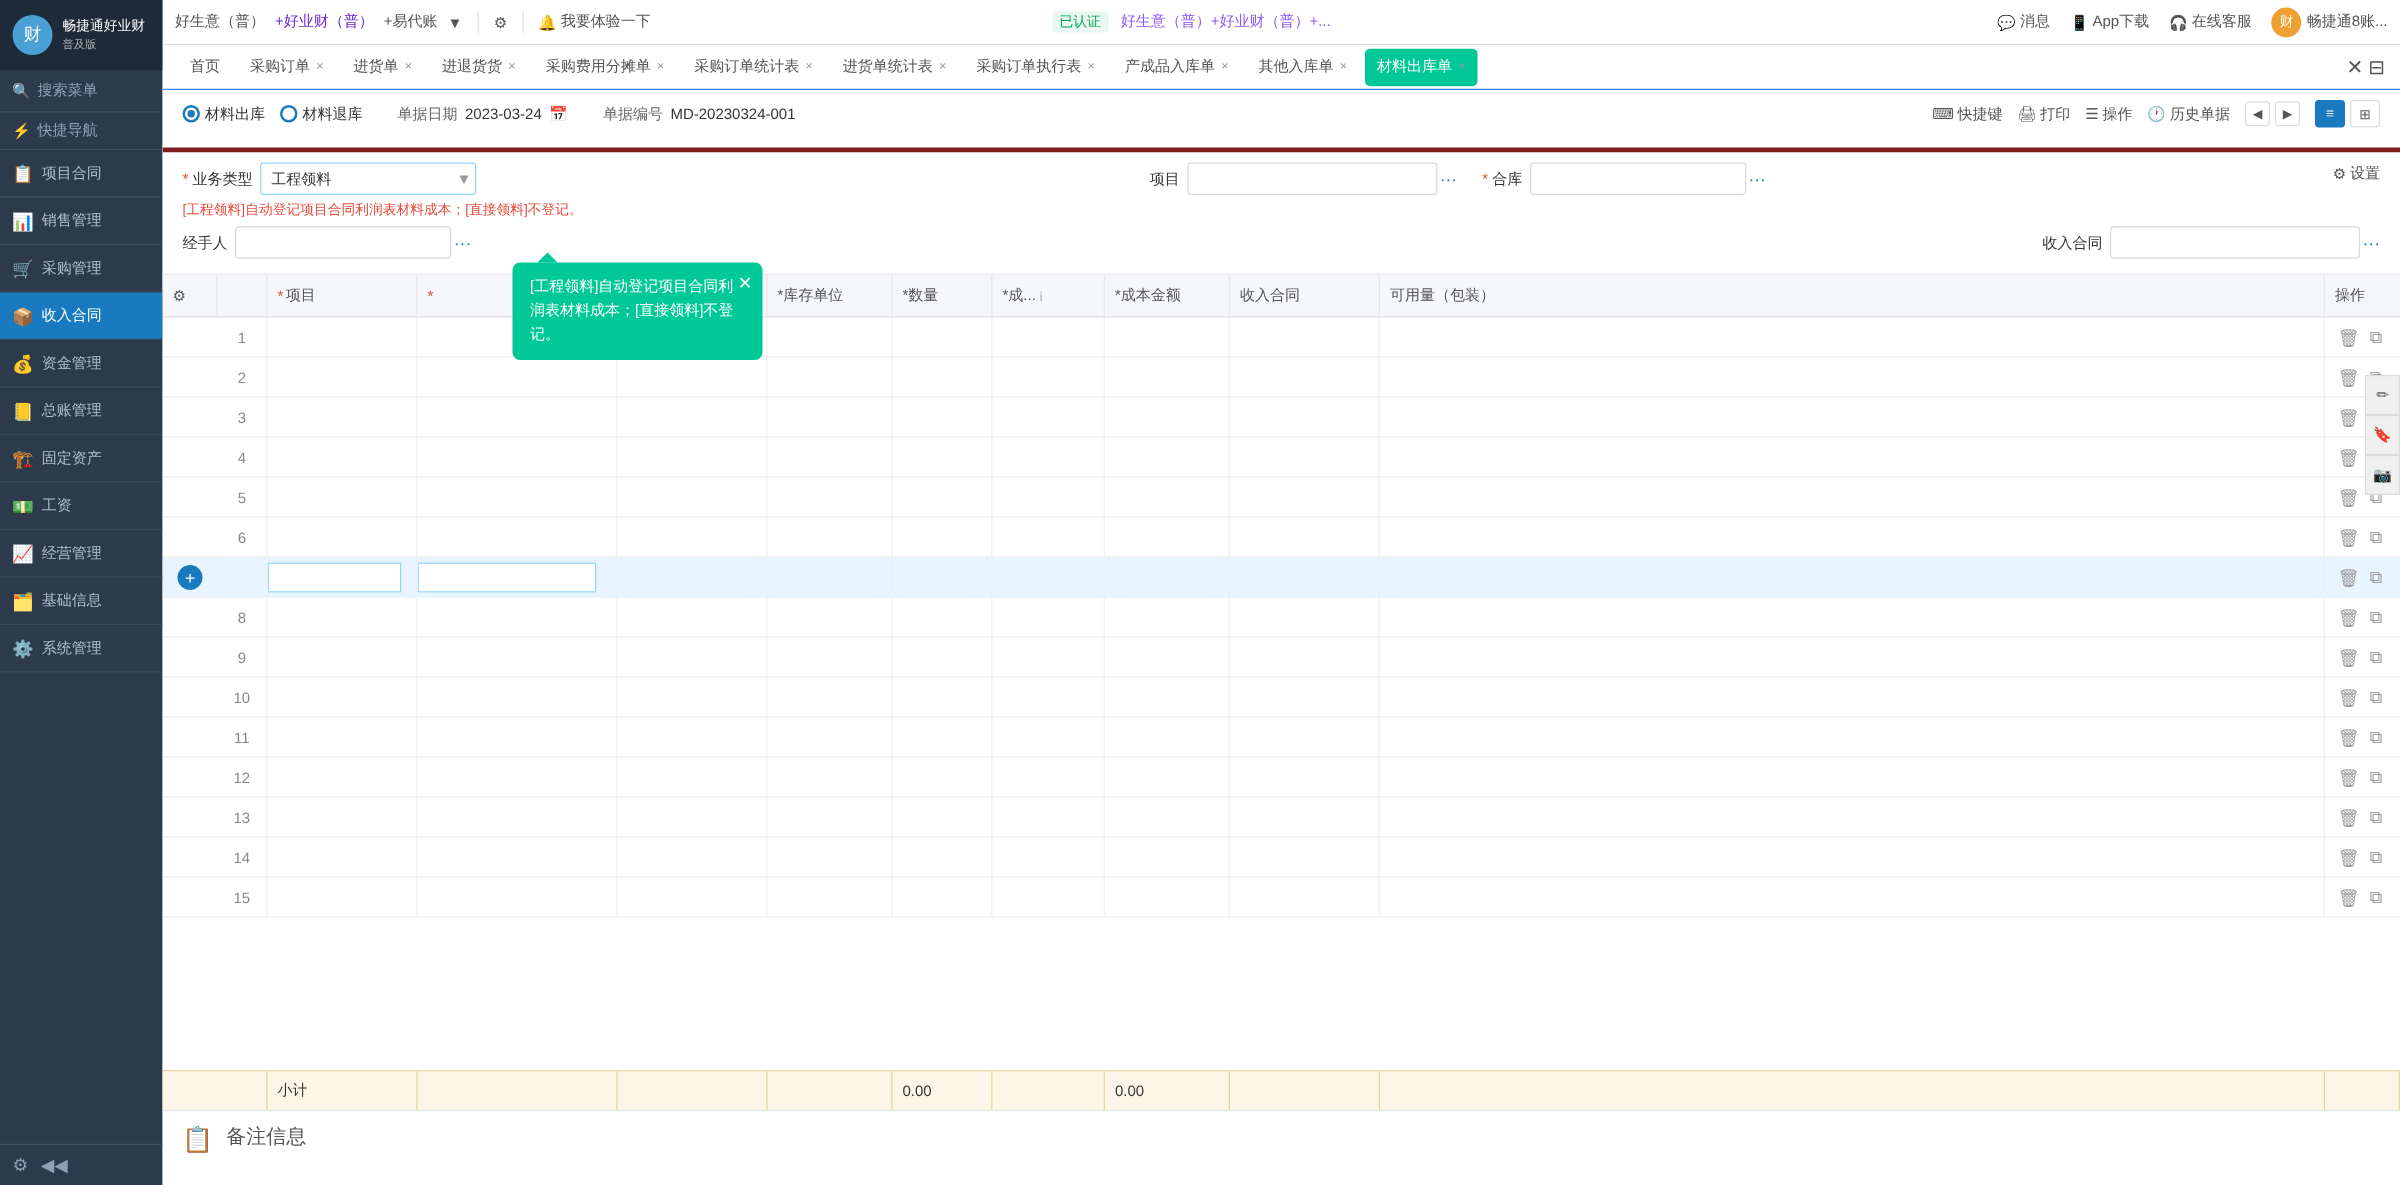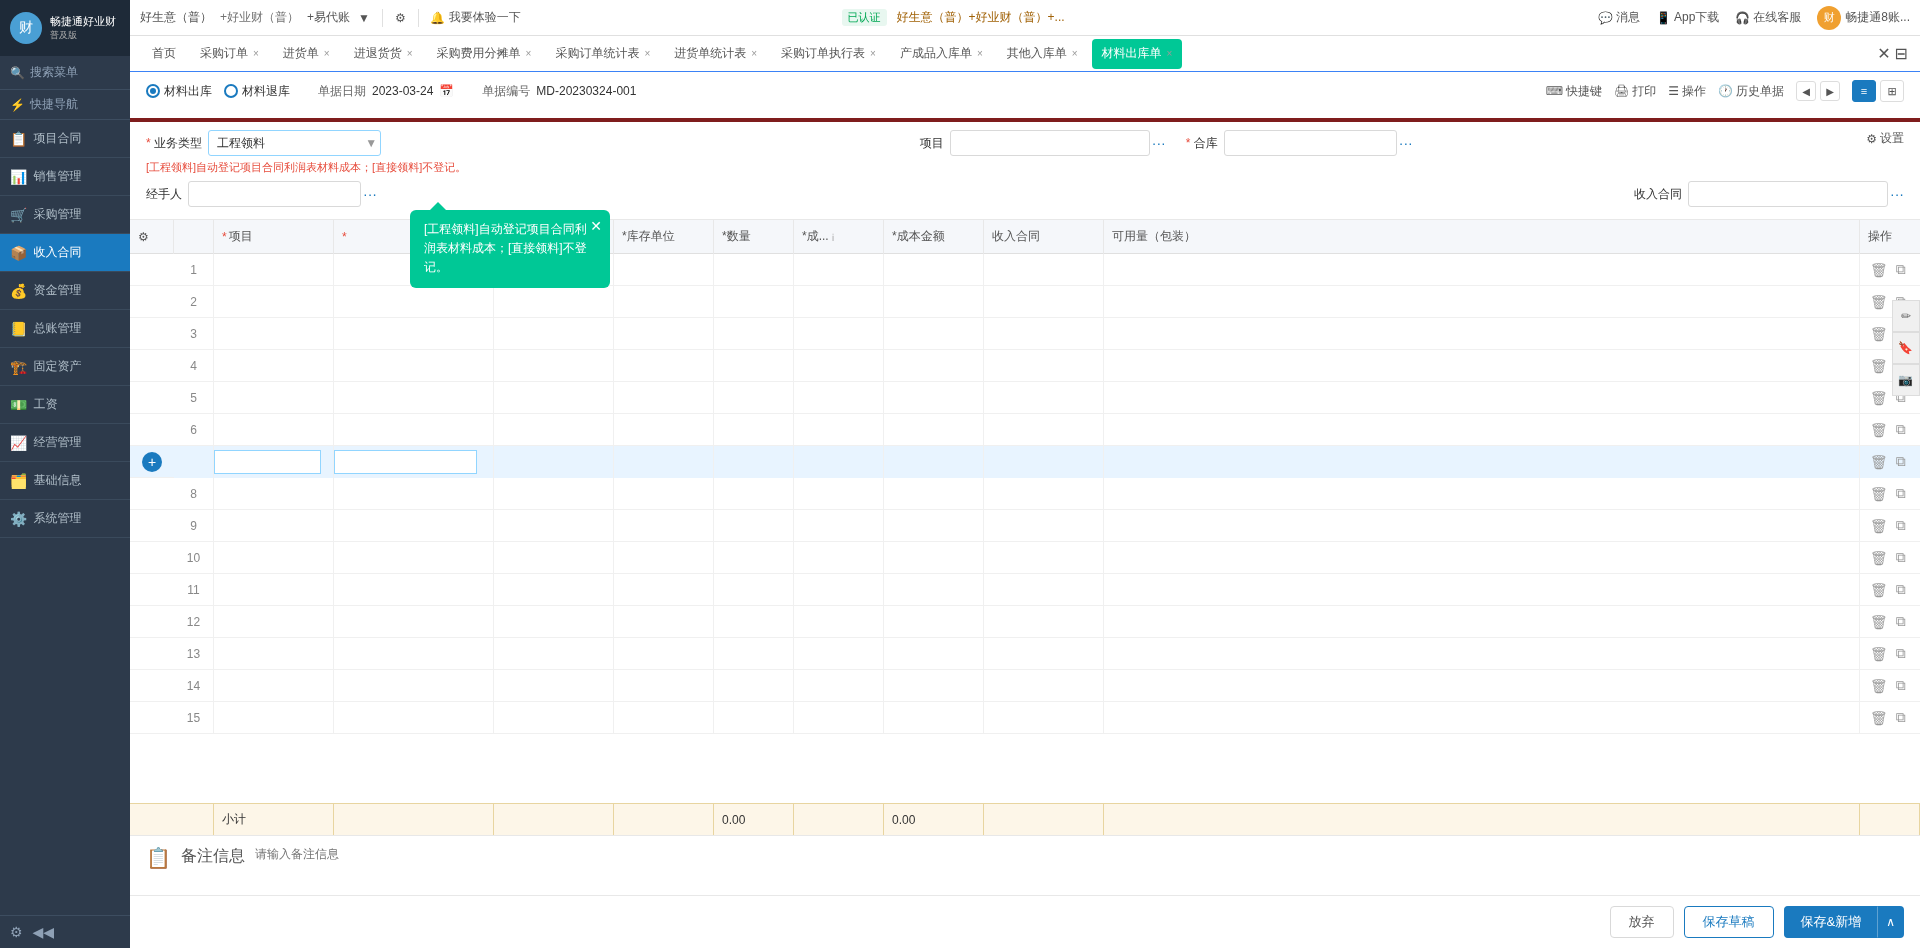--- a/index.html
+++ b/index.html
@@ -182,39 +182,39 @@
   </div>
 </div>
 
 <div class="main">
 
   <div style="background:#fff; border-bottom:1px solid #e0e0e0; display:flex; align-items:center; height:36px; padding:0 10px; flex-shrink:0;">
     <div style="display:flex; align-items:center; gap:8px; flex:1; overflow:hidden;">
       <div style="display:flex; align-items:center; gap:4px; font-size:12px; color:#555; cursor:pointer; flex-shrink:0;">
         <span>好生意（普）</span>
       </div>
-      <div style="display:flex; align-items:center; gap:4px; font-size:12px; color:#737373; cursor:pointer; flex-shrink:0;">
+      <div style="display:flex; align-items:center; gap:4px; font-size:12px; color:#6d28d9; cursor:pointer; flex-shrink:0;">
         <span>+好业财（普）</span>
       </div>
       <div style="display:flex; align-items:center; gap:4px; font-size:12px; color:#555; cursor:pointer; flex-shrink:0;">
         <span>+易代账</span>
       </div>
       <div style="font-size:12px; color:#555; cursor:pointer; flex-shrink:0;">▼</div>
       <div style="width:1px; height:18px; background:#e0e0e0; margin:0 4px;"></div>
       <div style="font-size:12px; color:#555; cursor:pointer; flex-shrink:0;">⚙</div>
       <div style="width:1px; height:18px; background:#e0e0e0; margin:0 4px;"></div>
       <div style="display:flex; align-items:center; gap:3px; font-size:12px; color:#555; cursor:pointer; flex-shrink:0;">
         <span>🔔</span>
         <span>我要体验一下</span>
       </div>
     </div>
     <div style="display:flex; align-items:center; gap:4px;">
       <span class="tag-verified">已认证</span>
     </div>
-    <div style="flex:1; display:flex; align-items:center; font-size:12px; color:#a16207; margin-left:10px; overflow:hidden;">
+    <div style="flex:1; display:flex; align-items:center; font-size:12px; color:#8b5cf6; margin-left:10px; overflow:hidden;">
       <span>好生意（普）+好业财（普）+...</span>
     </div>
     <div style="display:flex; align-items:center; gap:16px; margin-left:auto;">
       <div style="font-size:12px; color:#555; cursor:pointer; display:flex; align-items:center; gap:3px;">
         <span>💬</span>
         <span>消息</span>
       </div>
       <div style="font-size:12px; color:#555; cursor:pointer; display:flex; align-items:center; gap:3px;">
         <span>📱</span>
         <span>App下载</span>
@@ -705,31 +705,22 @@
         <div class="subtotal-cell col-cost-amt">0.00</div>
         <div class="subtotal-cell col-contract"></div>
         <div class="subtotal-cell" style="flex:1;"></div>
         <div class="subtotal-cell" style="width:60px;"></div>
       </div>
     </div>
 
     <div class="notes-area">
       <div class="notes-icon">📋</div>
       <div class="notes-label">备注信息</div>
-      <textarea class="notes-input" rows="2" placeholder="请输入备注信息" style=""></textarea>
-    </div>
-
-    <div class="footer">
-      <button class="btn btn-default">放弃</button>
-      <button class="btn btn-secondary">保存草稿</button>
-      <div class="btn-split">
-        <button class="btn-split-main">保存&amp;新增</button>
-        <button class="btn-split-arrow">∧</button>
-      </div>
-    </div>
+    </div>
+
   </div>
 </div>
 
 <div style="position:fixed; right:0; top:300px; display:flex; flex-direction:column; z-index:200;">
   <div class="right-icon" title="编辑">✏</div>
   <div class="right-icon" title="书签">🔖</div>
   <div class="right-icon" title="截图">📷</div>
 </div>
 
 </body></html>

